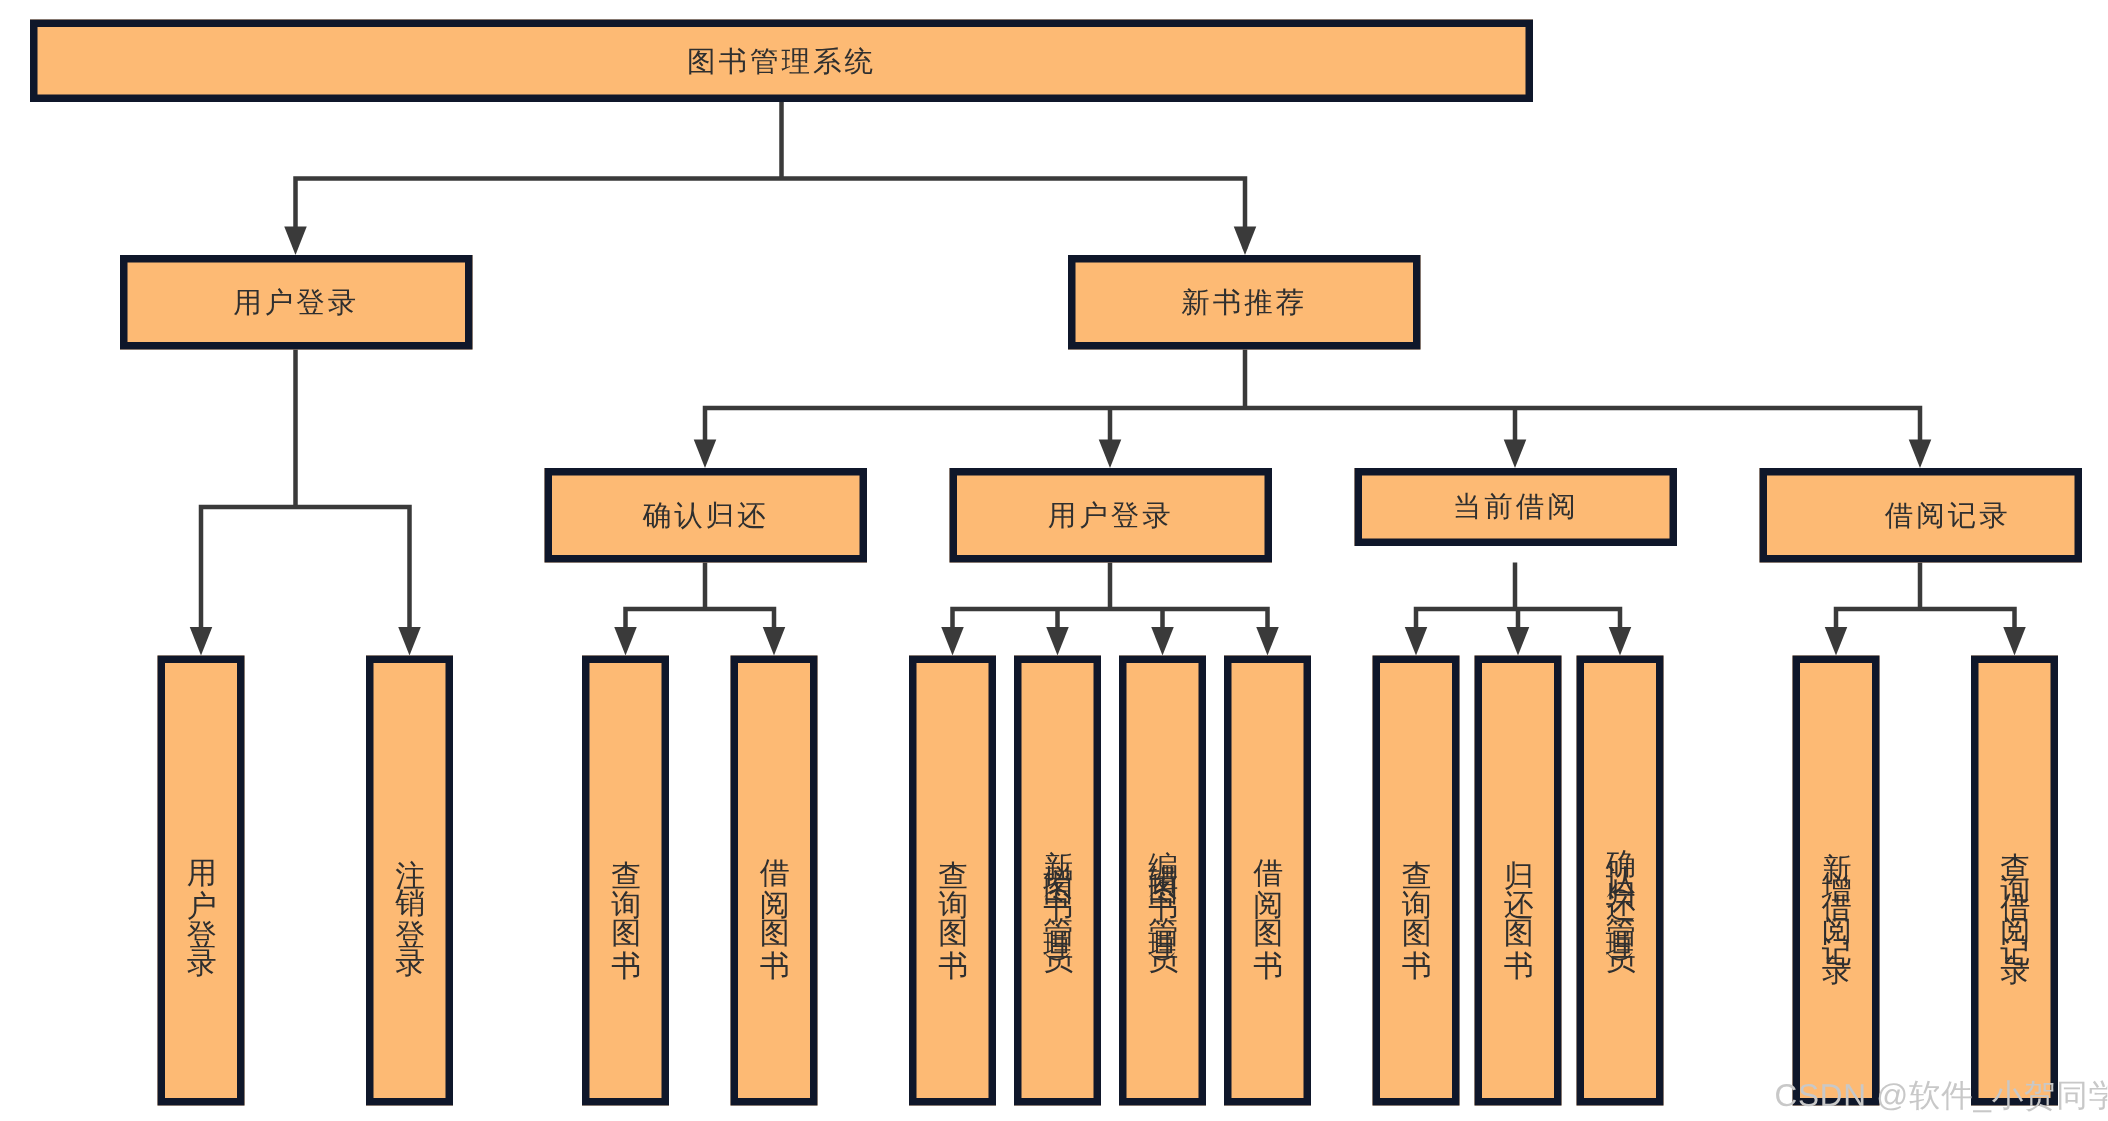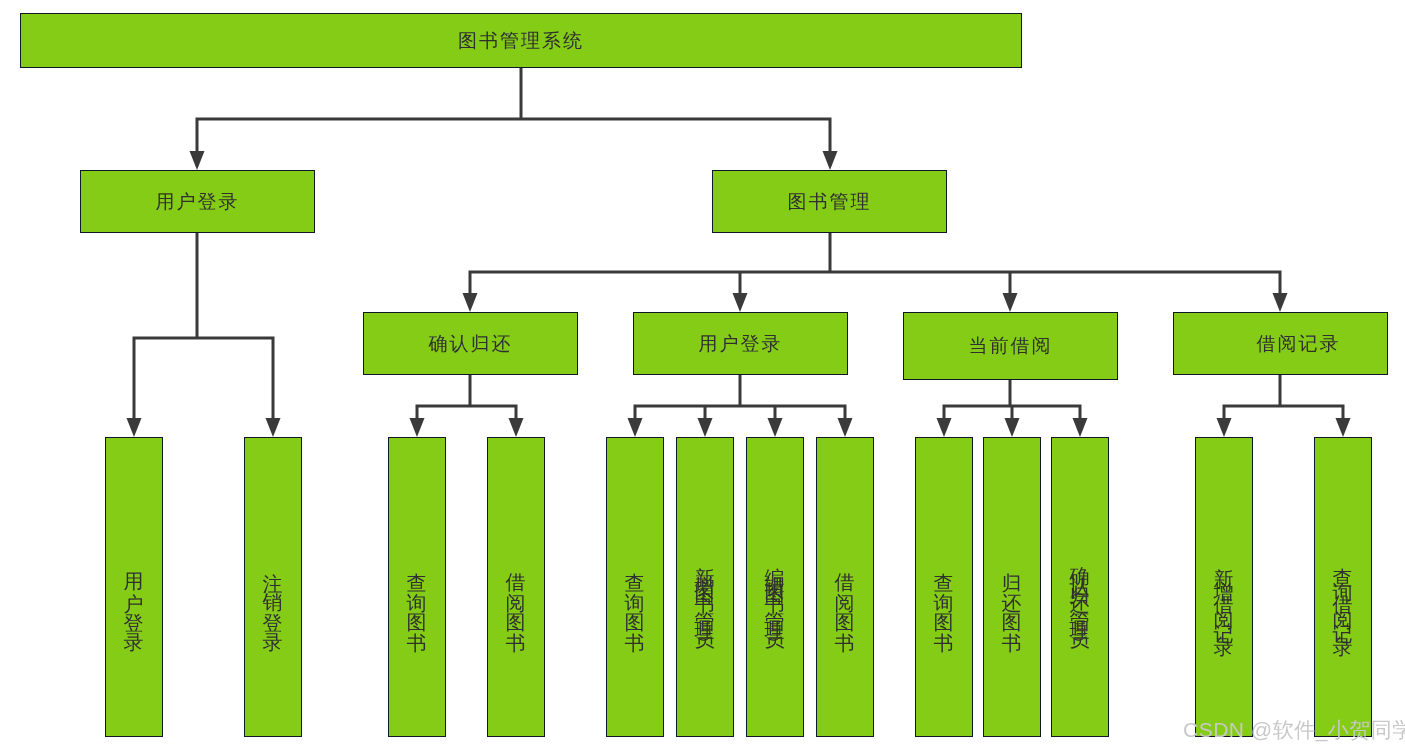--- a/index.html
+++ b/index.html
@@ -7,22 +7,22 @@
     position:relative;
     width:1405px;height:747px;
     background:#ffffff;
     font-family:"Liberation Sans", sans-serif;
     overflow:hidden;
   }
   .connectors{position:absolute;left:0;top:0;z-index:1;}
   .node{
     position:absolute;
     box-sizing:border-box;
-    background:#84cc16;
-    border:1px solid #0f172a;
+    background:#fdba74;
+    border:5px solid #0f172a;
     color:#2f2f2f;
     display:flex;align-items:center;justify-content:center;
     z-index:2;
   }
   .hnode{font-size:19px;letter-spacing:2px;white-space:nowrap;}
   .vnode{width:58px;height:300px;top:437px;font-size:20px;}
   .vnode span{
     writing-mode:vertical-rl;
     text-orientation:mixed;
     line-height:1;
@@ -85,30 +85,30 @@
   </svg>
 
   <div class="node hnode" style="left:20px;top:13px;width:1002px;height:55px;">
     <span>图书管理系统</span>
   </div>
 
   <div class="node hnode" style="left:80px;top:170px;width:235px;height:63px;">
     <span>用户登录</span>
   </div>
   <div class="node hnode" style="left:712px;top:170px;width:235px;height:63px;">
-    <span>图书管理</span>
+    <span>新书推荐</span>
   </div>
 
   <div class="node hnode" style="left:363px;top:312px;width:215px;height:63px;">
     <span>确认归还</span>
   </div>
   <div class="node hnode" style="left:633px;top:312px;width:215px;height:63px;">
     <span>用户登录</span>
   </div>
-  <div class="node hnode" style="left:903px;top:312px;width:215px;height:68px;">
+  <div class="node hnode" style="left:903px;top:312px;width:215px;height:52px;">
     <span>当前借阅</span>
   </div>
   <div class="node hnode" style="left:1173px;top:312px;width:215px;height:63px;padding-left:36px;">
     <span>借阅记录</span>
   </div>
 
   <div class="node vnode sp4" style="left:105px;">
     <span>用户登录</span>
   </div>
   <div class="node vnode sp4" style="left:244px;">

